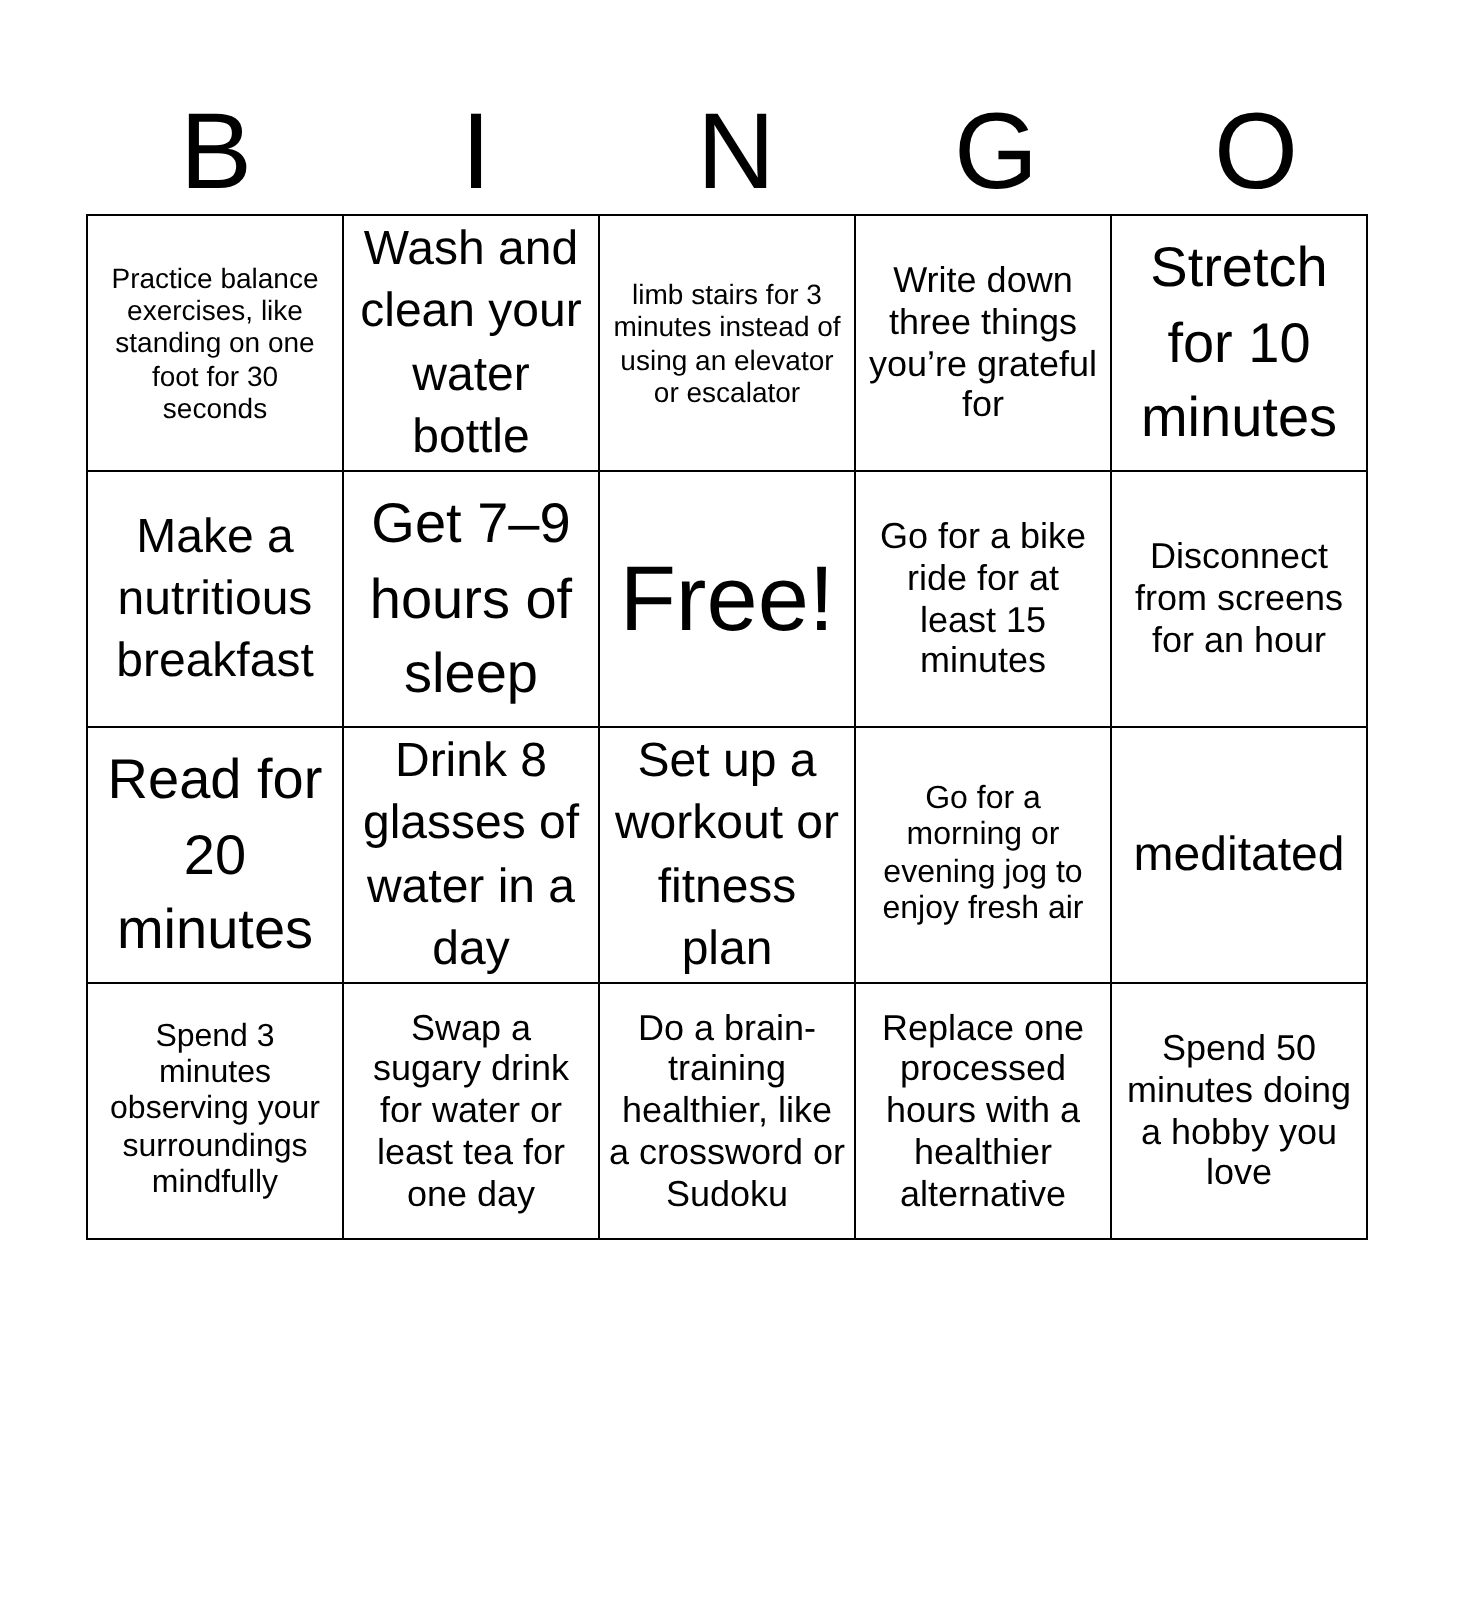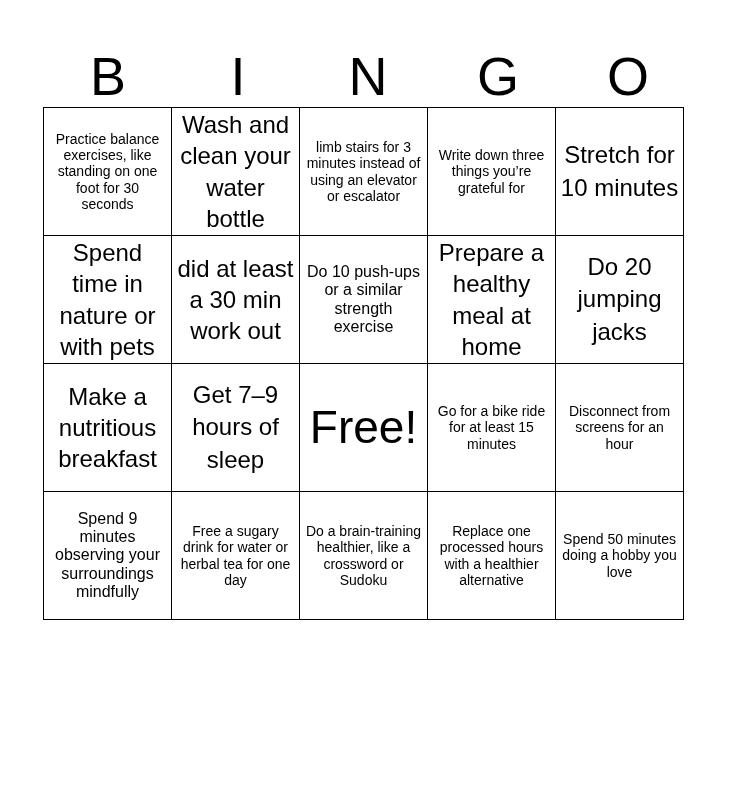--- a/index.html
+++ b/index.html
@@ -1,21 +1,21 @@
 <!DOCTYPE html>
 <html><head>
 <meta charset="utf-8">
 <style>
   html,body{margin:0;padding:0;background:#fff;}
   body{width:736px;height:800px;position:relative;font-family:"Liberation Sans",sans-serif;color:#000;}
   .header{position:absolute;left:43px;top:44px;width:650px;height:64px;display:flex;}
   .header span{width:130px;text-align:center;font-size:54px;line-height:64px;}
   table{position:absolute;left:43px;top:107px;border-collapse:collapse;}
   td{width:128px;height:128px;border:1.5px solid #000;text-align:center;vertical-align:middle;padding:0 4px;box-sizing:border-box;line-height:1.15;}
-  .s1{font-size:14px;} .s2{font-size:16px;} .s3{font-size:14px;} .s4{font-size:24px;line-height:1.3;} .s5{font-size:24px;line-height:1.35;} .s6{font-size:46px;}
+  .s1{font-size:14px;} .s2{font-size:16px;} .s3{font-size:18px;} .s4{font-size:24px;line-height:1.3;} .s5{font-size:28px;line-height:1.35;} .s6{font-size:46px;}
 </style>
 </head>
 <body>
 
 <div class="header">
   <span>B</span>
   <span>I</span>
   <span>N</span>
   <span>G</span>
   <span>O</span>
@@ -24,34 +24,34 @@
 <table>
   <tbody>
       <tr>
     <td class="s1">Practice balance exercises, like standing on one foot for 30 seconds</td>
     <td class="s4">Wash and clean your water bottle</td>
     <td class="s1">limb stairs for 3 minutes instead of using an elevator or escalator</td>
     <td class="s3">Write down three things you’re grateful for</td>
     <td class="s5">Stretch for 10 minutes</td>
   </tr>
   <tr>
-    <td class="s4">Spend time in nature or with pets</td>
-    <td class="s4">did at least a 30 min work out</td>
-    <td class="s2">Do 10 push-ups or a similar strength exercise</td>
-    <td class="s4">Prepare a healthy meal at home</td>
-    <td class="s5">Do 20 jumping jacks</td>
-  </tr>
-  <tr>
     <td class="s4">Make a nutritious breakfast</td>
     <td class="s5">Get 7–9 hours of sleep</td>
     <td class="s6">Free!</td>
     <td class="s3">Go for a bike ride for at least 15 minutes</td>
     <td class="s3">Disconnect from screens for an hour</td>
   </tr>
   <tr>
-    <td class="s2">Spend 9 minutes observing your surroundings mindfully</td>
-    <td class="s3">Free a sugary drink for water or herbal tea for one day</td>
+    <td class="s5">Read for 20 minutes</td>
+    <td class="s4">Drink 8 glasses of water in a day</td>
+    <td class="s4">Set up a workout or fitness plan</td>
+    <td class="s2">Go for a morning or evening jog to enjoy fresh air</td>
+    <td class="s4">meditated</td>
+  </tr>
+  <tr>
+    <td class="s2">Spend 3 minutes observing your surroundings mindfully</td>
+    <td class="s3">Swap a sugary drink for water or least tea for one day</td>
     <td class="s3">Do a brain-training healthier, like a crossword or Sudoku</td>
     <td class="s3">Replace one processed hours with a healthier alternative</td>
     <td class="s3">Spend 50 minutes doing a hobby you love</td>
   </tr>
 </tbody>
   </table>
 
 </body></html>

